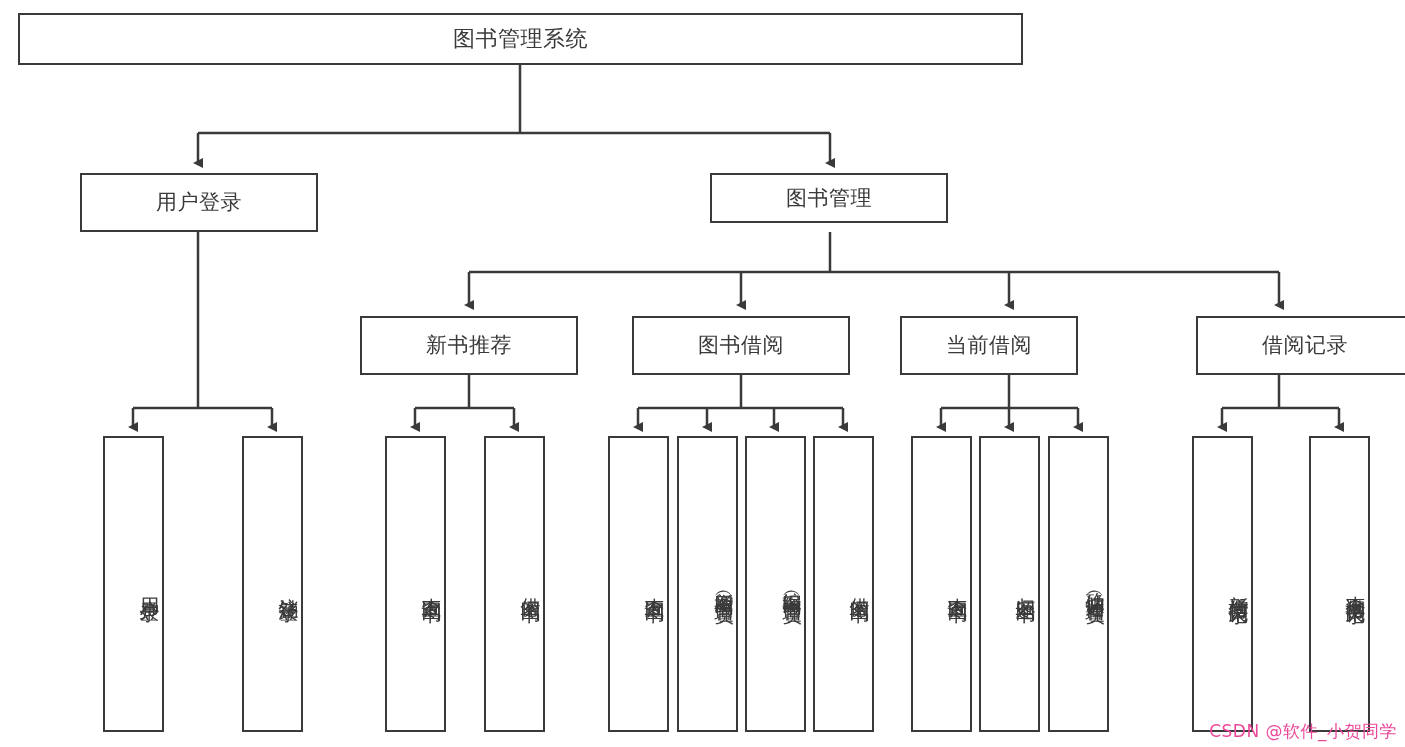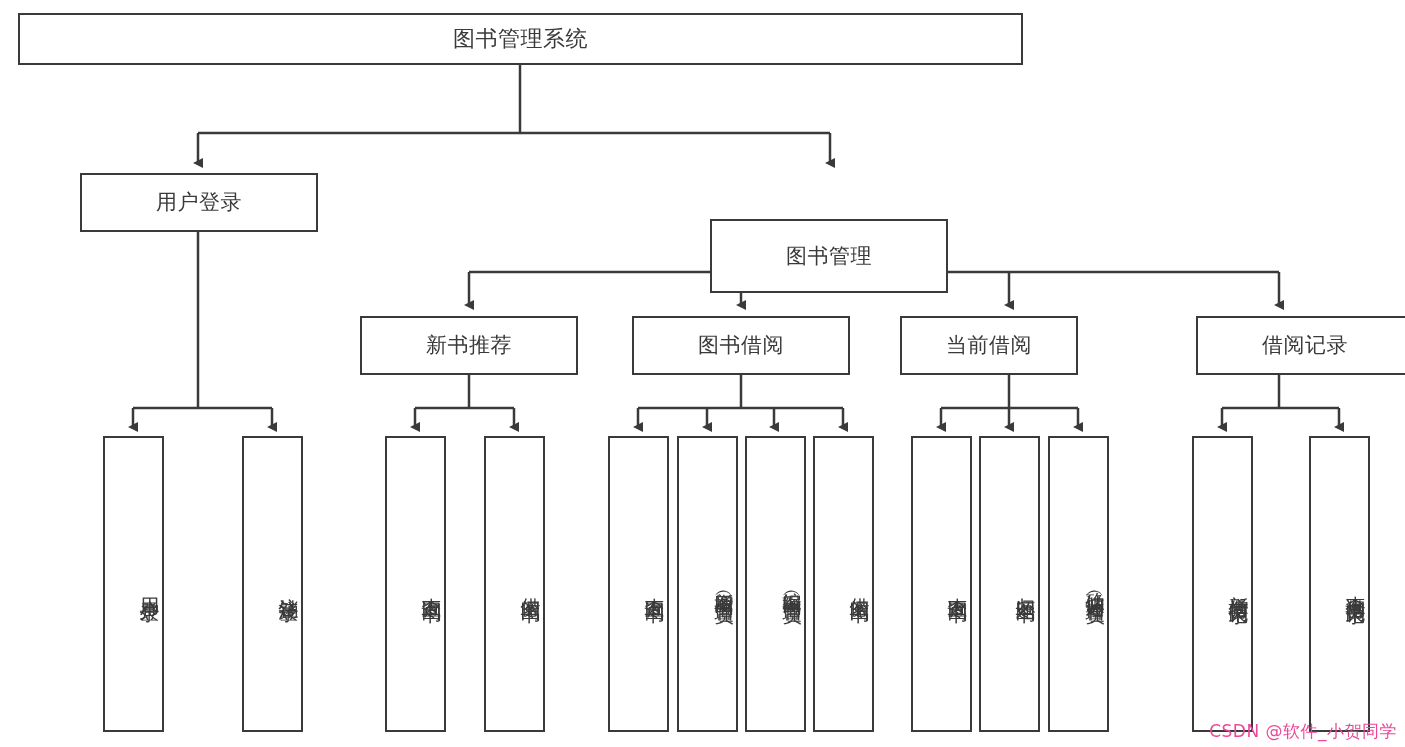--- a/index.html
+++ b/index.html
@@ -127,21 +127,21 @@
     </g>
   </svg>
 
   <div class="node root" style="left:18px; top:13px; width:1005px; height:52px;">
     <span>图书管理系统</span>
   </div>
 
   <div class="node" style="left:80px; top:173px; width:238px; height:59px;">
     <span>用户登录</span>
   </div>
-  <div class="node" style="left:710px; top:173px; width:238px; height:74px;margin-top:46px;">
+  <div class="node" style="left:710px; top:173px; width:238px; height:50px;">
     <span>图书管理</span>
   </div>
 
   <div class="node" style="left:632px; top:316px; width:218px; height:59px;">
     <span>图书借阅</span>
   </div>
   <div class="node" style="left:360px; top:316px; width:218px; height:59px;">
     <span>新书推荐</span>
   </div>
   <div class="node" style="left:900px; top:316px; width:178px; height:59px;">

